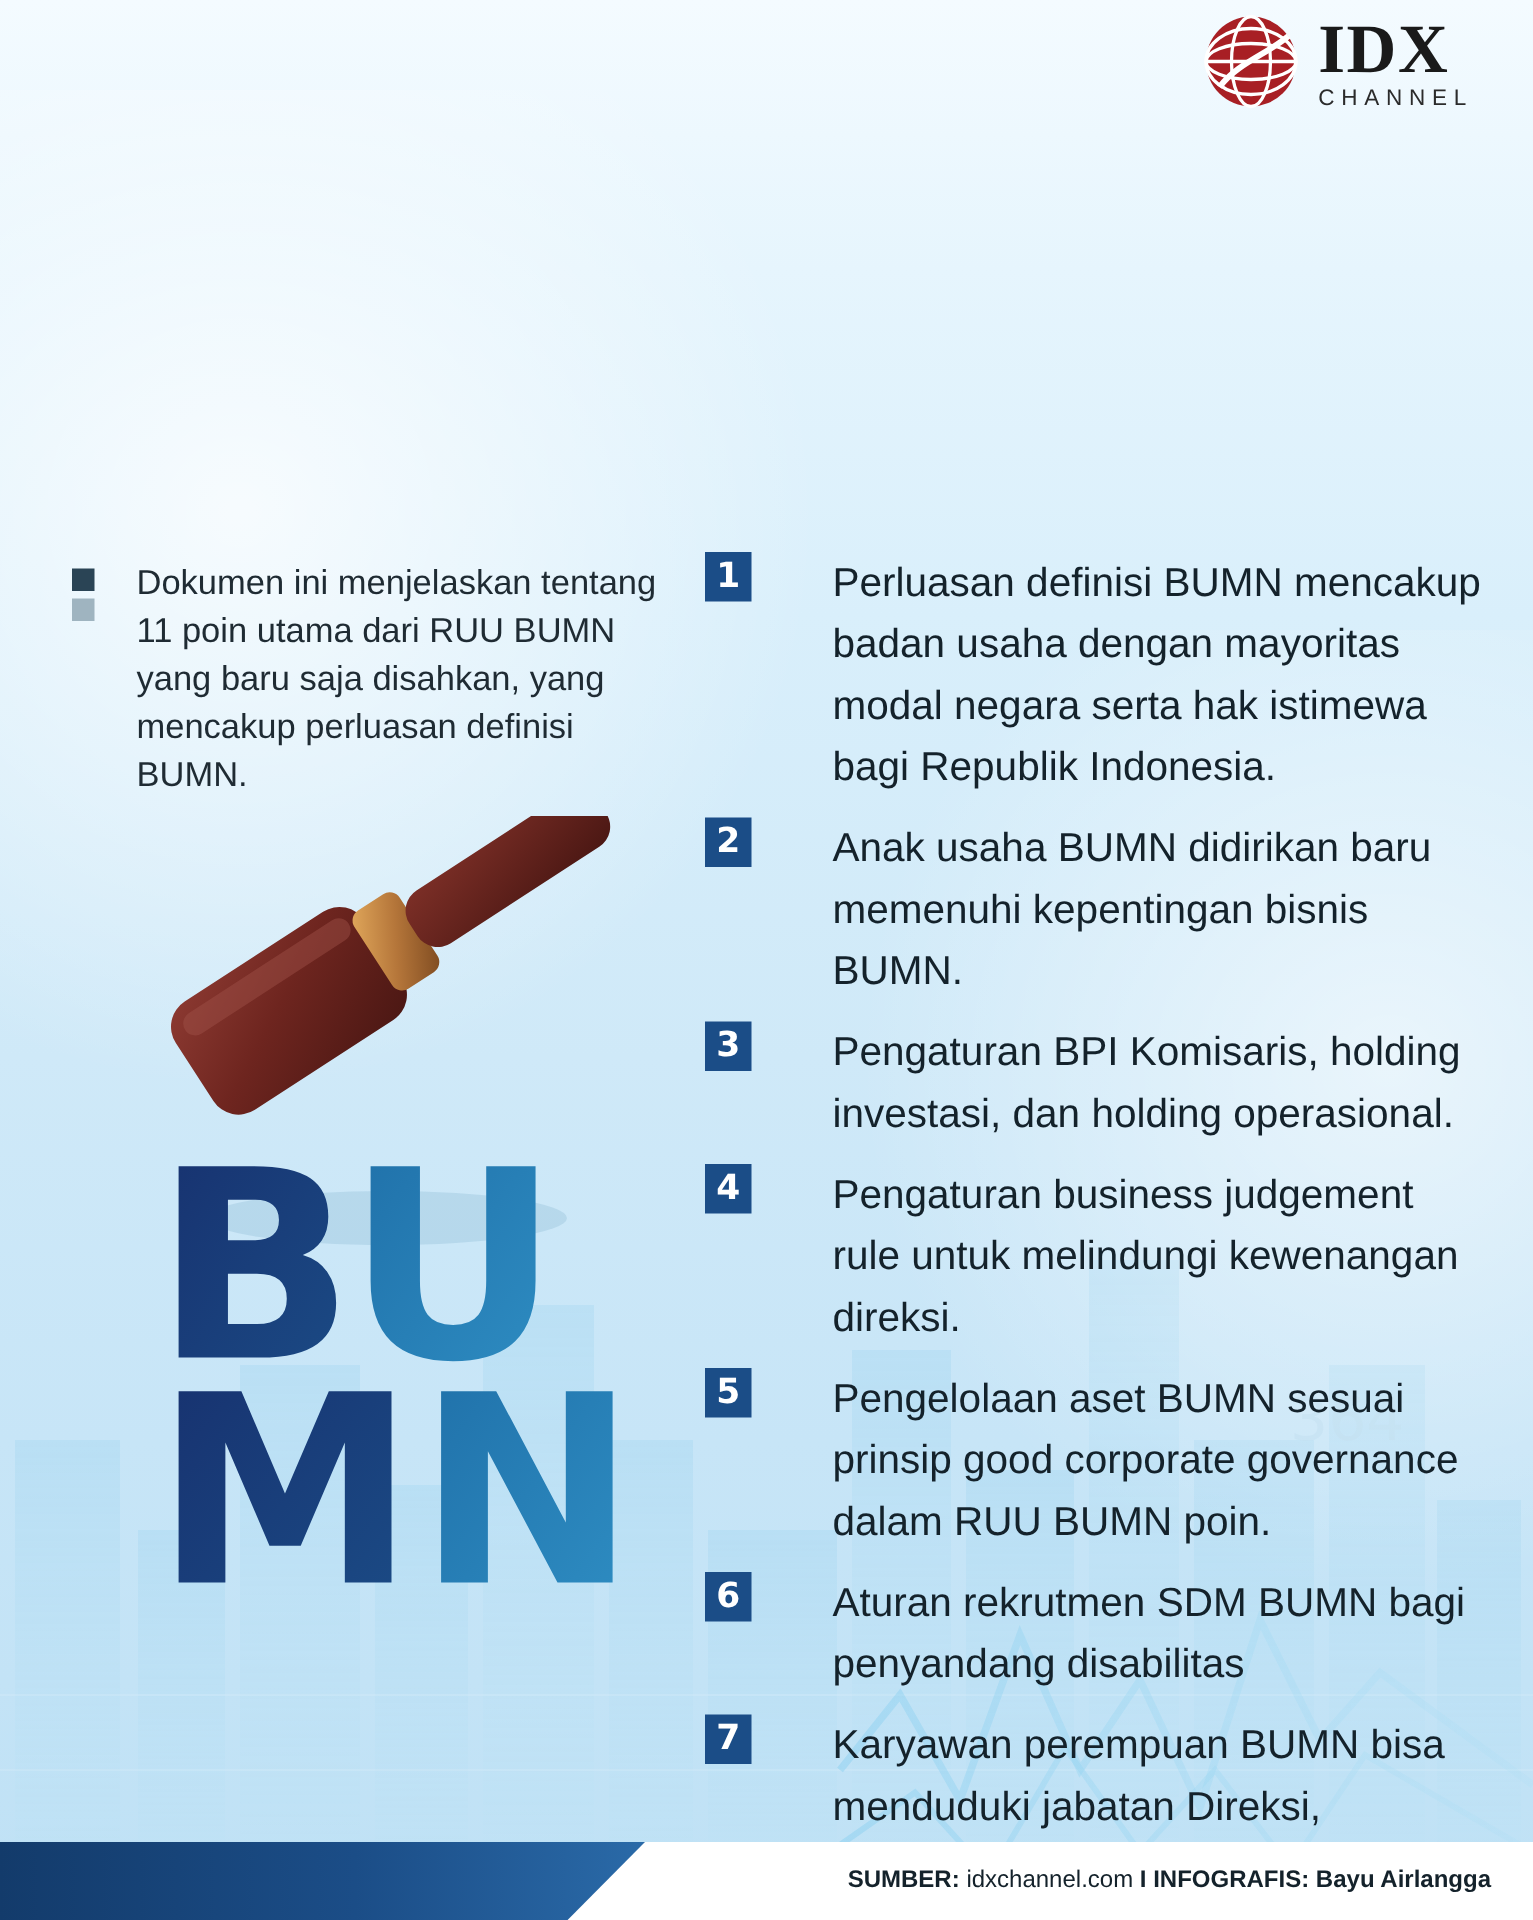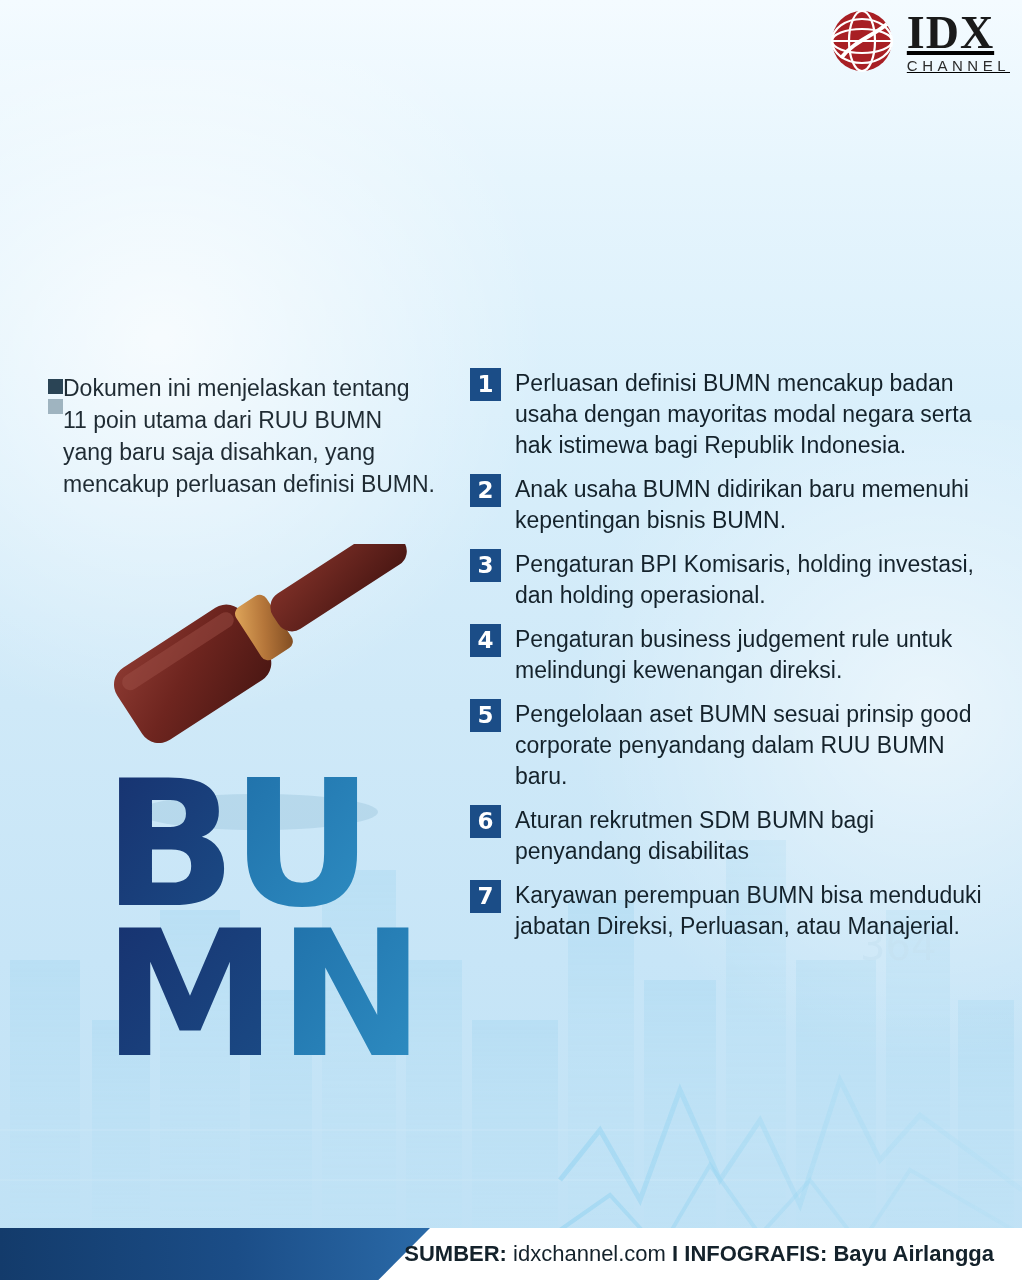--- a/index.html
+++ b/index.html
@@ -40,25 +40,24 @@
   }
 
   
   .topbar {
     position: absolute;
     top: 0; left: 0; right: 0;
     height: 96px;
   }
   .logo {
     position: absolute;
-    right: 12px; top: 8px;
+    right: 40px; top: 8px;
     display: flex;
     align-items: center;
     gap: 12px;
-    text-decoration: underline;
   }
   .logo-mark { width: 66px; height: 66px; }
   .logo-text { line-height: 1; }
   .logo-idx {
     font-family: "Liberation Serif", serif;
     font-weight: bold;
     font-size: 46px;
     letter-spacing: 1px;
     color: #1a1a1a;
   }
@@ -92,21 +91,21 @@
 
   
   .left-col {
     position: absolute;
     left: 48px;
     top: 372px;
     width: 390px;
   }
   .intro {
     display: flex;
-    gap: 0;
+    gap: 28px;
   }
   .intro-squares {
     display: flex;
     flex-direction: column;
     gap: 5px;
     padding-top: 7px;
   }
   .sq { width: 15px; height: 15px; }
   .sq-dark { background: #2a4455; }
   .sq-light { background: #9fb4c0; }
@@ -152,23 +151,24 @@
     height: 33px;
     background: #1b4d87;
     color: #ffffff;
     font-family: "DejaVu Sans", sans-serif;
     font-weight: bold;
     font-size: 23px;
     line-height: 33px;
     text-align: center;
   }
   .point-text {
-    font-size: 23px;
-    line-height: 31px;
+    font-size: 27px;
+    line-height: 41px;
     color: #14222b;
+    margin-left: 40px;
   }
 
   
   .footer-band {
     position: absolute;
     left: 0; right: 0; bottom: 0;
     height: 52px;
     background: #ffffff;
   }
   .footer-band::before {
@@ -178,21 +178,21 @@
     width: 430px; height: 52px;
     background: linear-gradient(90deg, #133b6b 0%, #1b4d87 55%, #2a6aa8 100%);
     clip-path: polygon(0 0, 100% 0, 88% 100%, 0% 100%);
   }
   .footer-text {
     position: absolute;
     right: 28px;
     top: 0;
     height: 52px;
     line-height: 52px;
-    font-size: 22px;
+    font-size: 16px;
     color: #14222b;
   }
   .footer-text b { font-weight: bold; }
 </style>
 </head>
 <body>
 
 <div class="poster">
 
   <svg class="bg-skyline" viewBox="0 0 1022 620" preserveAspectRatio="none">
@@ -318,21 +318,21 @@
     <div class="point">
       <div class="point-num">3</div>
       <div class="point-text">Pengaturan BPI Komisaris, holding investasi, dan holding operasional.</div>
     </div>
     <div class="point">
       <div class="point-num">4</div>
       <div class="point-text">Pengaturan business judgement rule untuk melindungi kewenangan direksi.</div>
     </div>
     <div class="point">
       <div class="point-num">5</div>
-      <div class="point-text">Pengelolaan aset BUMN sesuai prinsip good corporate penyandang dalam RUU BUMN baru.</div>
+      <div class="point-text">Pengelolaan aset BUMN sesuai prinsip good corporate governance dalam RUU BUMN poin.</div>
     </div>
     <div class="point">
       <div class="point-num">6</div>
       <div class="point-text">Aturan rekrutmen SDM BUMN bagi penyandang disabilitas</div>
     </div>
     <div class="point">
       <div class="point-num">7</div>
       <div class="point-text">Karyawan perempuan BUMN bisa menduduki jabatan Direksi, Perluasan, atau Manajerial.</div>
     </div>
   </div>

